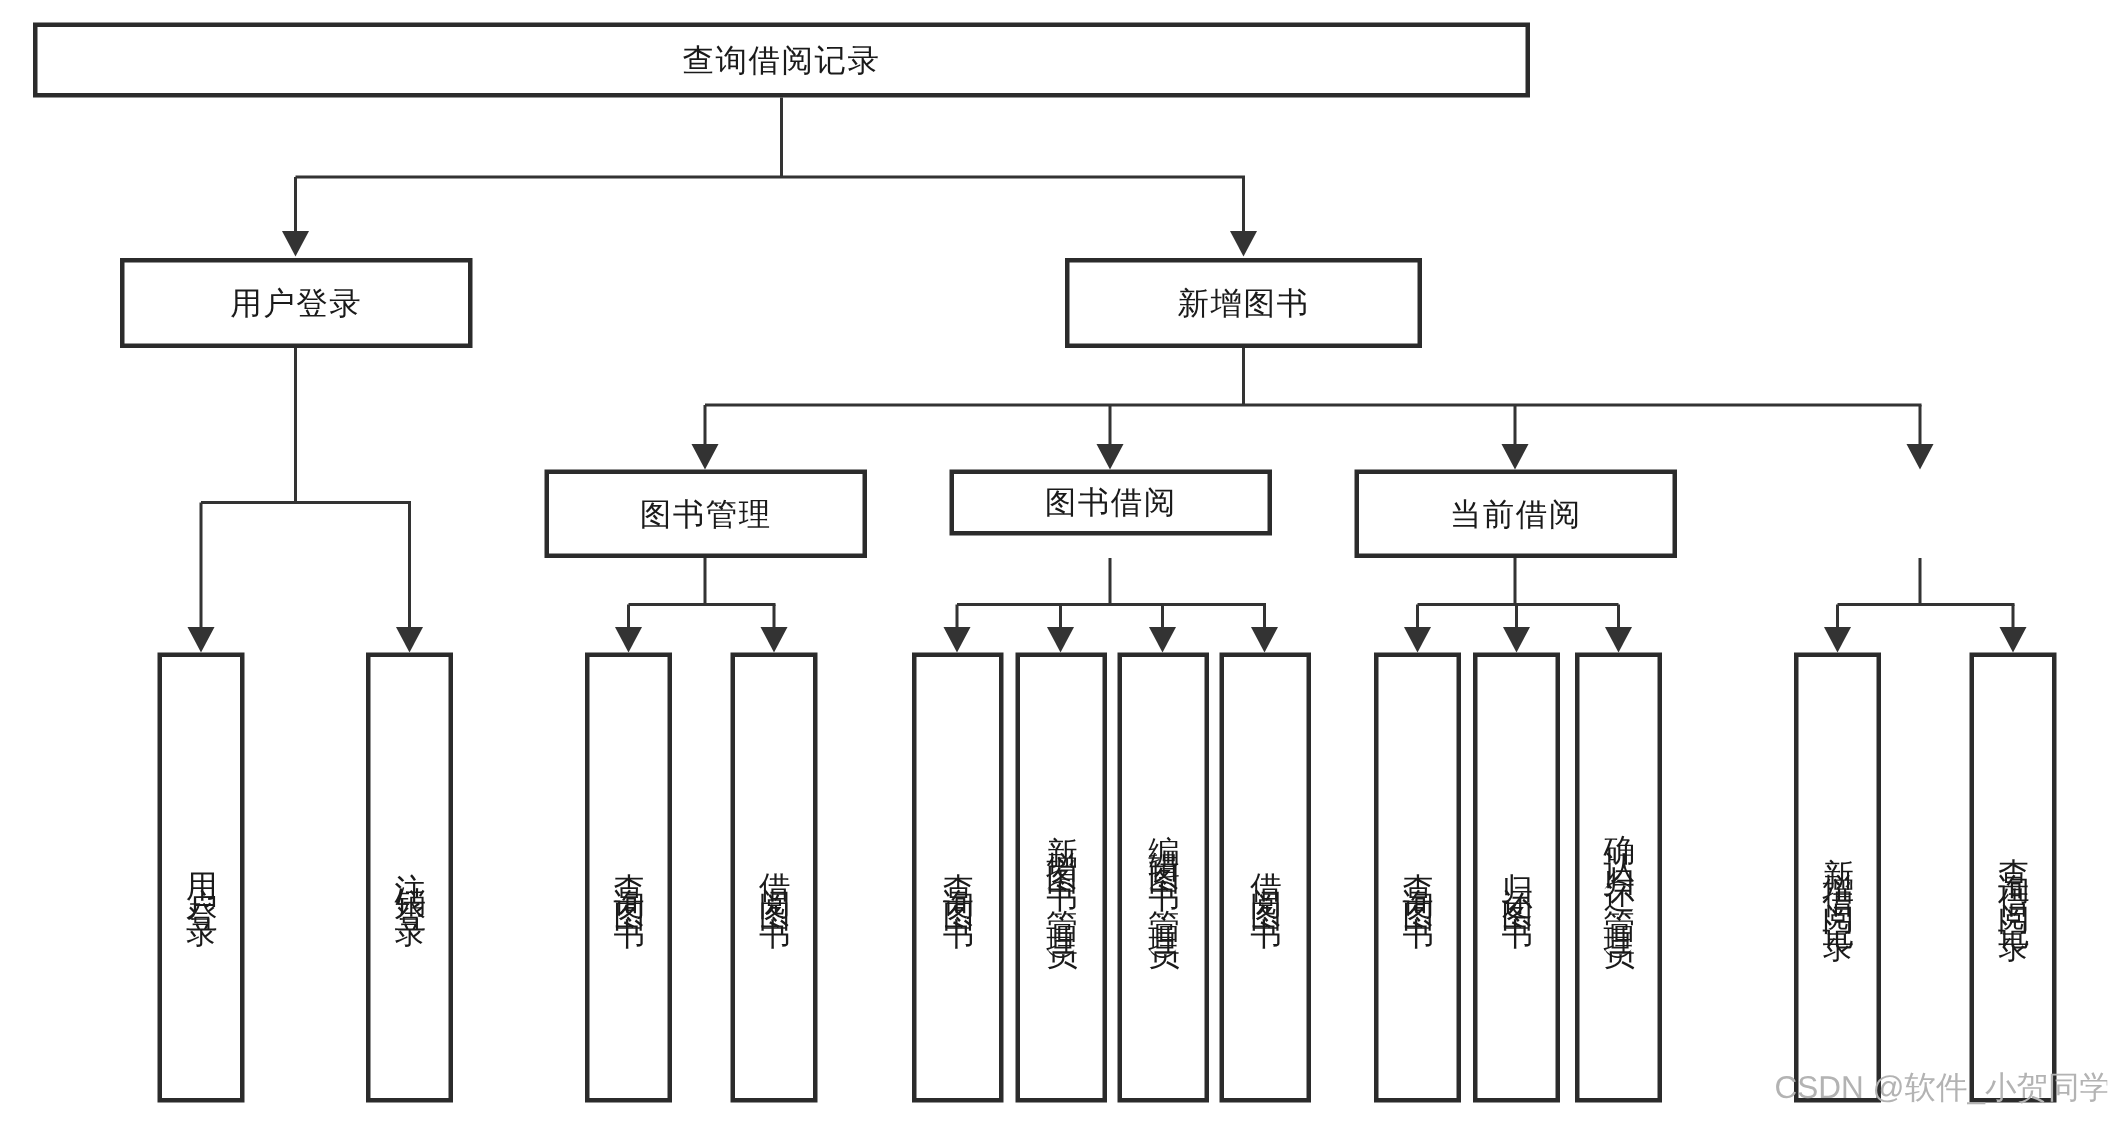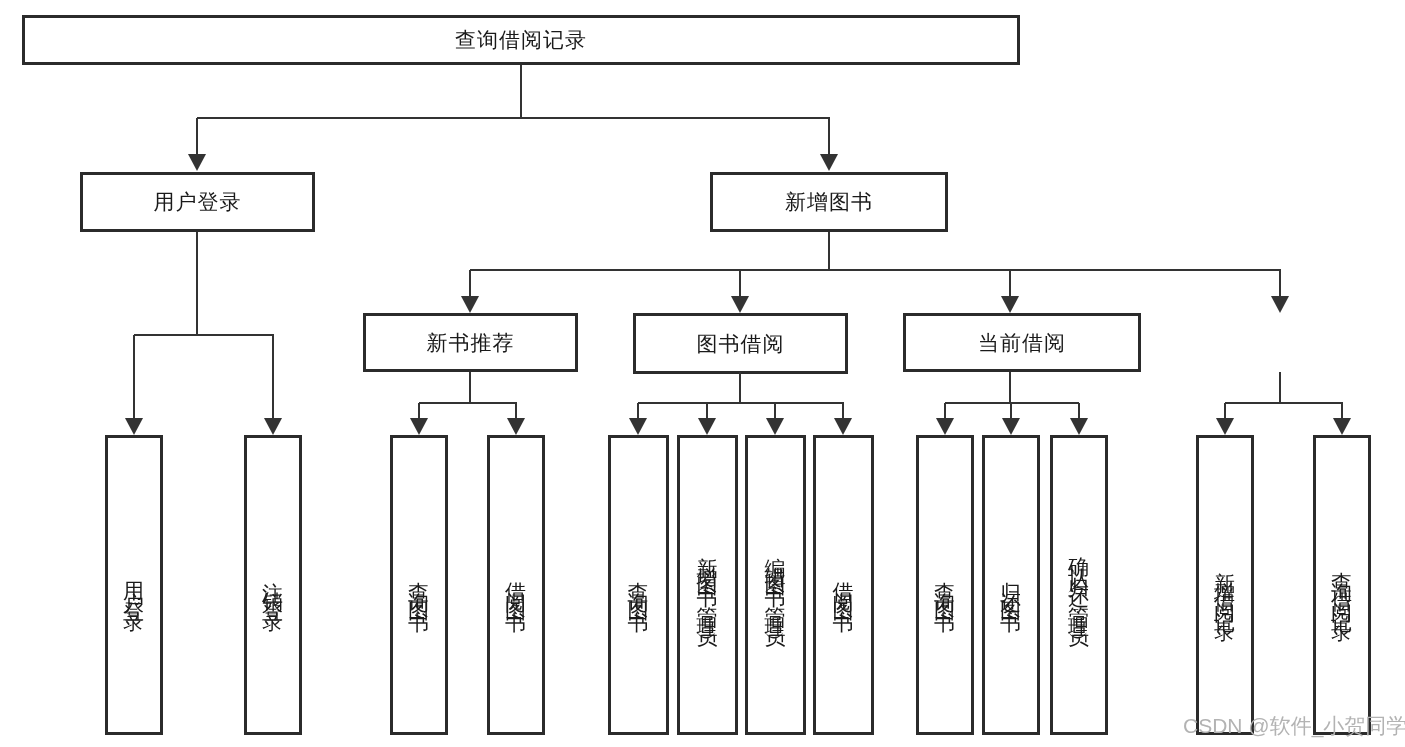--- a/index.html
+++ b/index.html
@@ -31,23 +31,23 @@
 </head>
 <body>
 
 <div class="canvas">
 
   <div class="node" style="left:22px;top:15px;width:998px;height:50px">查询借阅记录</div>
 
   <div class="node" style="left:80px;top:172px;width:235px;height:60px">用户登录</div>
   <div class="node" style="left:710px;top:172px;width:238px;height:60px">新增图书</div>
 
-  <div class="node" style="left:363px;top:313px;width:215px;height:59px">新书推荐</div>
-  <div class="node" style="left:633px;top:313px;width:215px;height:61px">图书借阅</div>
-  <div class="node" style="left:903px;top:313px;width:238px;height:59px">当前借阅</div>
+  <div class="node" style="left:363px;top:313px;width:215px;height:59px">图书管理</div>
+  <div class="node" style="left:633px;top:313px;width:215px;height:44px">图书借阅</div>
+  <div class="node" style="left:903px;top:313px;width:215px;height:59px">当前借阅</div>
 
   <div class="node v" style="left:105px;top:435px;width:58px;height:300px">用户登录</div>
   <div class="node v" style="left:244px;top:435px;width:58px;height:300px">注销登录</div>
 
   <div class="node v" style="left:390px;top:435px;width:58px;height:300px">查询图书</div>
   <div class="node v" style="left:487px;top:435px;width:58px;height:300px">借阅图书</div>
 
   <div class="node v" style="left:608px;top:435px;width:61px;height:300px">查询图书</div>
   <div class="node v" style="left:677px;top:435px;width:61px;height:300px">新增图书（管理员）</div>
   <div class="node v" style="left:745px;top:435px;width:61px;height:300px">编辑图书（管理员）</div>

